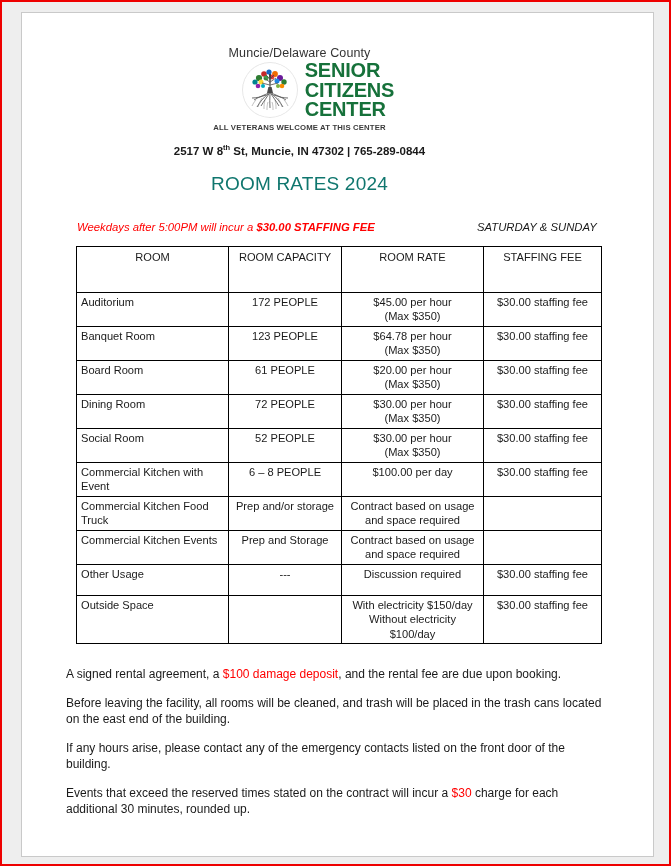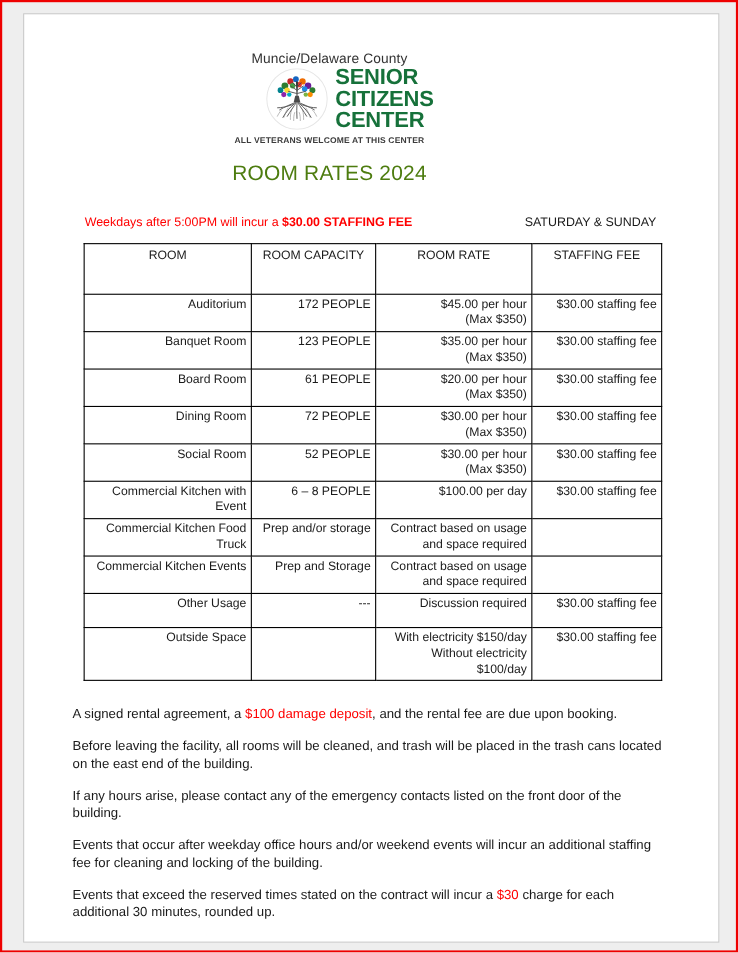--- a/index.html
+++ b/index.html
@@ -108,31 +108,32 @@
   .address-line sup {
     font-size: 7.5px;
     vertical-align: super;
     line-height: 0;
   }
 
   .doc-title {
     text-align: center;
     font-family: "Liberation Sans", sans-serif;
     font-size: 19px;
-    color: #4d7c0f;
+    color: #0f766e;
     margin-top: 16px;
     letter-spacing: 0.2px;
   }
 
   
   .banner-row {
     position: relative;
     margin-top: 26px;
     height: 15px;
     padding: 0 55px 0 55px;
+    font-style: italic;
   }
   .banner-left {
     position: absolute;
     left: 55px;
     top: 0;
     font-size: 11.3px;
     color: #ff0000;
     white-space: nowrap;
   }
   .banner-left b { font-weight: bold; }
@@ -156,21 +157,20 @@
     table-layout: fixed;
   }
   table.rates td, table.rates th {
     border: 1px solid #000000;
     font-weight: normal;
     font-size: 11.1px;
     color: #1a1a1a;
     padding: 2px 4px;
     vertical-align: top;
     line-height: 14.5px;
-    text-align: right;
   }
   table.rates col.c-room      { width: 152px; }
   table.rates col.c-capacity  { width: 113px; }
   table.rates col.c-rate      { width: 142px; }
   table.rates col.c-fee       { width: 118px; }
 
   table.rates thead th {
     text-align: center;
     height: 40px;
     vertical-align: top;
@@ -261,20 +261,21 @@
           </div>
           <div class="logo-wordmark">
             <span class="wm">SENIOR</span>
             <span class="wm">CITIZENS</span>
             <span class="wm">CENTER</span>
           </div>
         </div>
         <div class="logo-tag">ALL VETERANS WELCOME AT THIS CENTER</div>
       </div>
 
+      <div class="address-line"><span>2517 W 8</span><sup>th</sup><span> St, Muncie, IN 47302 | 765-289-0844</span></div>
 
       <div class="doc-title">ROOM RATES 2024</div>
 
       <div class="banner-row">
         <div class="banner-left"><span>Weekdays after 5:00PM will incur a </span><b>$30.00 STAFFING FEE</b></div>
         <div class="banner-right">SATURDAY &amp; SUNDAY</div>
       </div>
 
       <div class="rates-wrap">
         <table class="rates">
@@ -295,21 +296,21 @@
           <tbody>
             <tr class="rowtall">
               <td class="cell-room">Auditorium</td>
               <td class="cell-center">172 PEOPLE</td>
               <td class="cell-center"><span>$45.00 per hour</span><span class="sub">(Max $350)</span></td>
               <td class="cell-fee">$30.00 staffing fee</td>
             </tr>
             <tr class="rowtall">
               <td class="cell-room">Banquet Room</td>
               <td class="cell-center">123 PEOPLE</td>
-              <td class="cell-center"><span>$35.00 per hour</span><span class="sub">(Max $350)</span></td>
+              <td class="cell-center"><span>$64.78 per hour</span><span class="sub">(Max $350)</span></td>
               <td class="cell-fee">$30.00 staffing fee</td>
             </tr>
             <tr class="rowtall">
               <td class="cell-room">Board Room</td>
               <td class="cell-center">61 PEOPLE</td>
               <td class="cell-center"><span>$20.00 per hour</span><span class="sub">(Max $350)</span></td>
               <td class="cell-fee">$30.00 staffing fee</td>
             </tr>
             <tr class="rowtall">
               <td class="cell-room">Dining Room</td>
@@ -354,19 +355,18 @@
               <td class="cell-fee">$30.00 staffing fee</td>
             </tr>
           </tbody>
         </table>
       </div>
 
       <div class="body-copy">
         <p><span>A signed rental agreement, a </span><span class="hl">$100 damage deposit</span><span>, and the rental fee are due upon booking.</span></p>
         <p><span>Before leaving the facility, all rooms will be cleaned, and trash will be placed in the trash cans located on the east end of the building.</span><span class="hl"></span><span></span></p>
         <p><span>If any hours arise, please contact any of the emergency contacts listed on the front door of the building.</span><span class="hl"></span><span></span></p>
-        <p><span>Events that occur after weekday office hours and/or weekend events will incur an additional staffing fee for cleaning and locking of the building.</span><span class="hl"></span><span></span></p>
         <p><span>Events that exceed the reserved times stated on the contract will incur a </span><span class="hl">$30</span><span> charge for each additional 30 minutes, rounded up.</span></p>
       </div>
 
     </div>
   </div>
 </div>
 
 </body></html>

